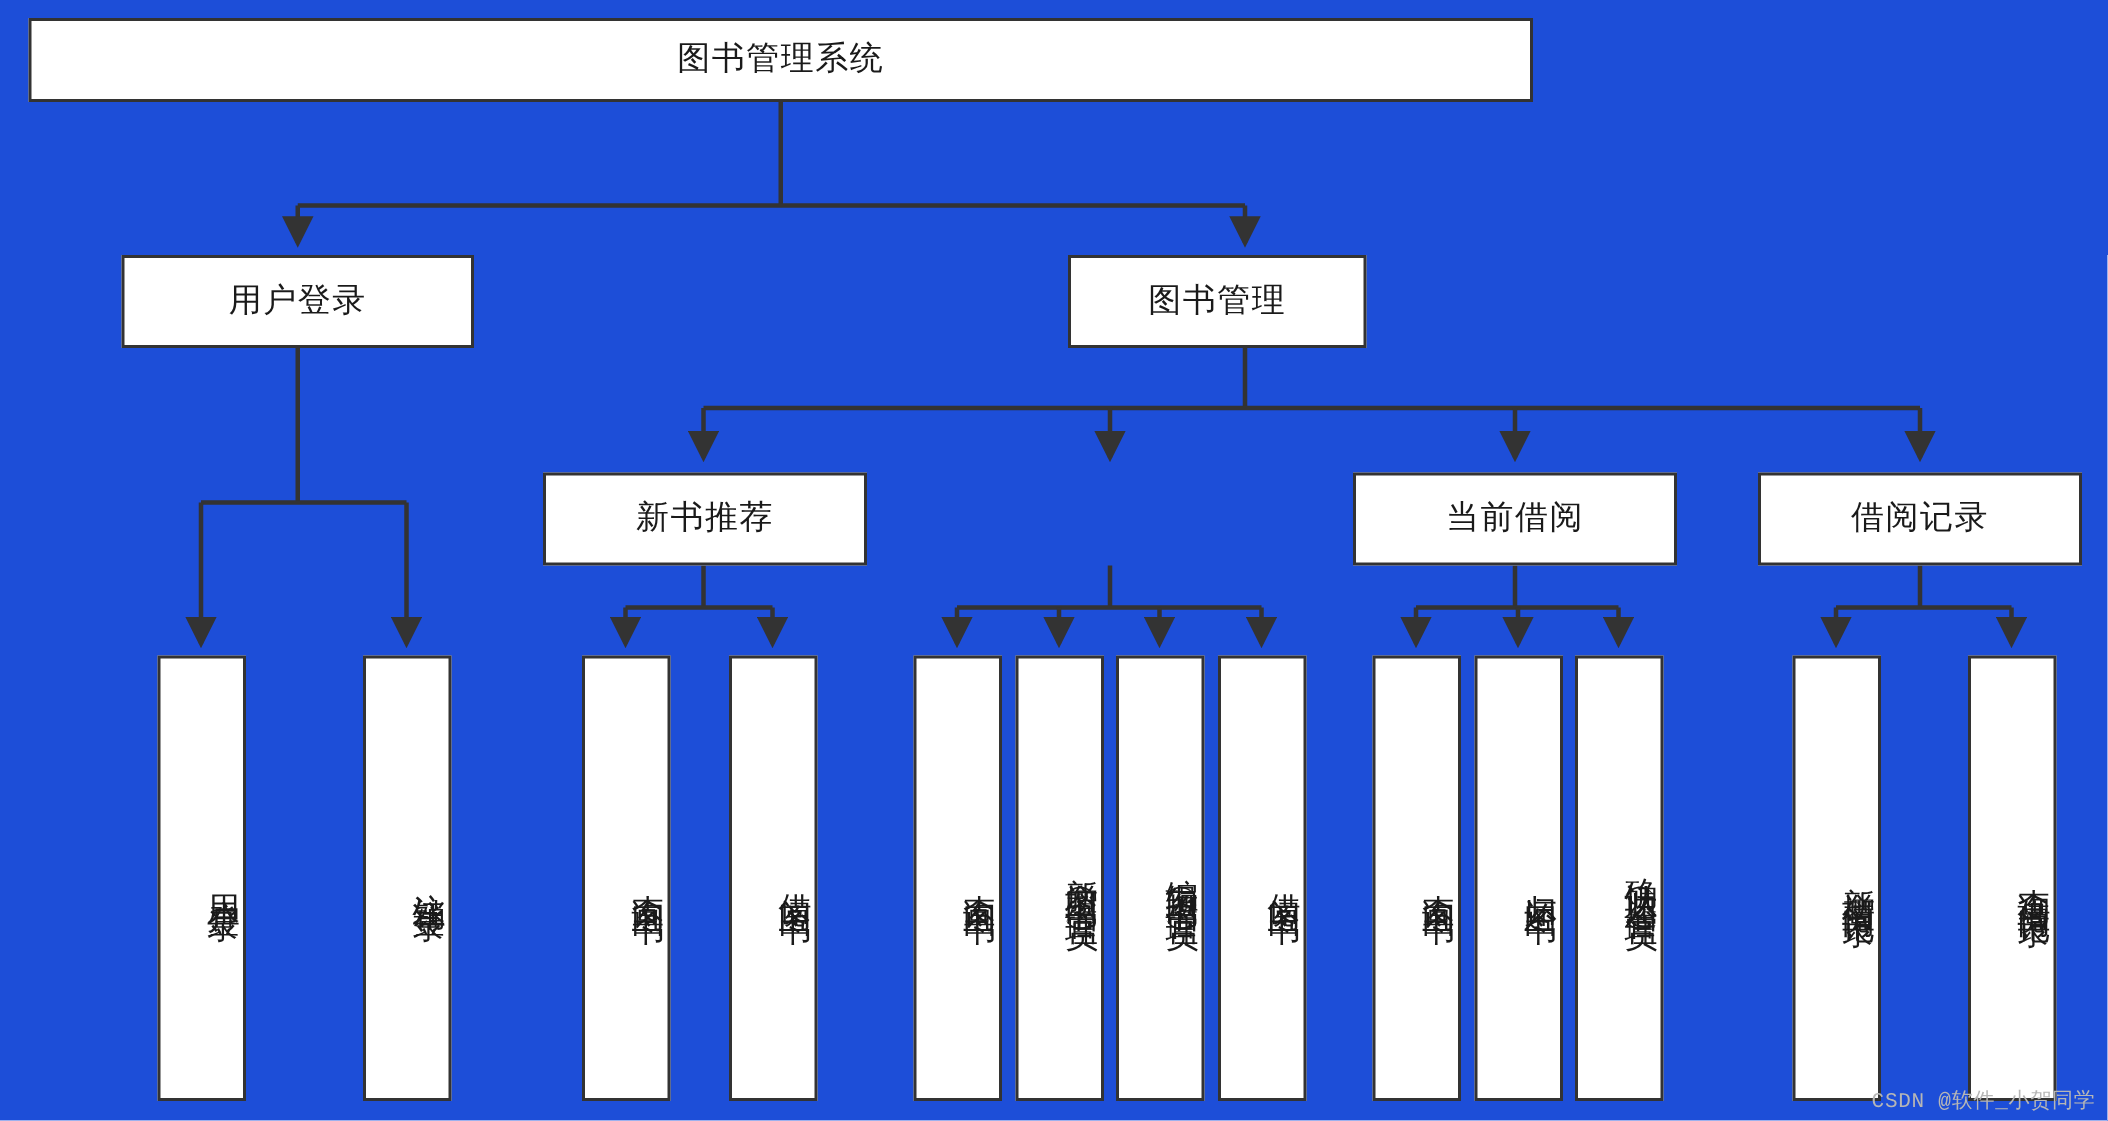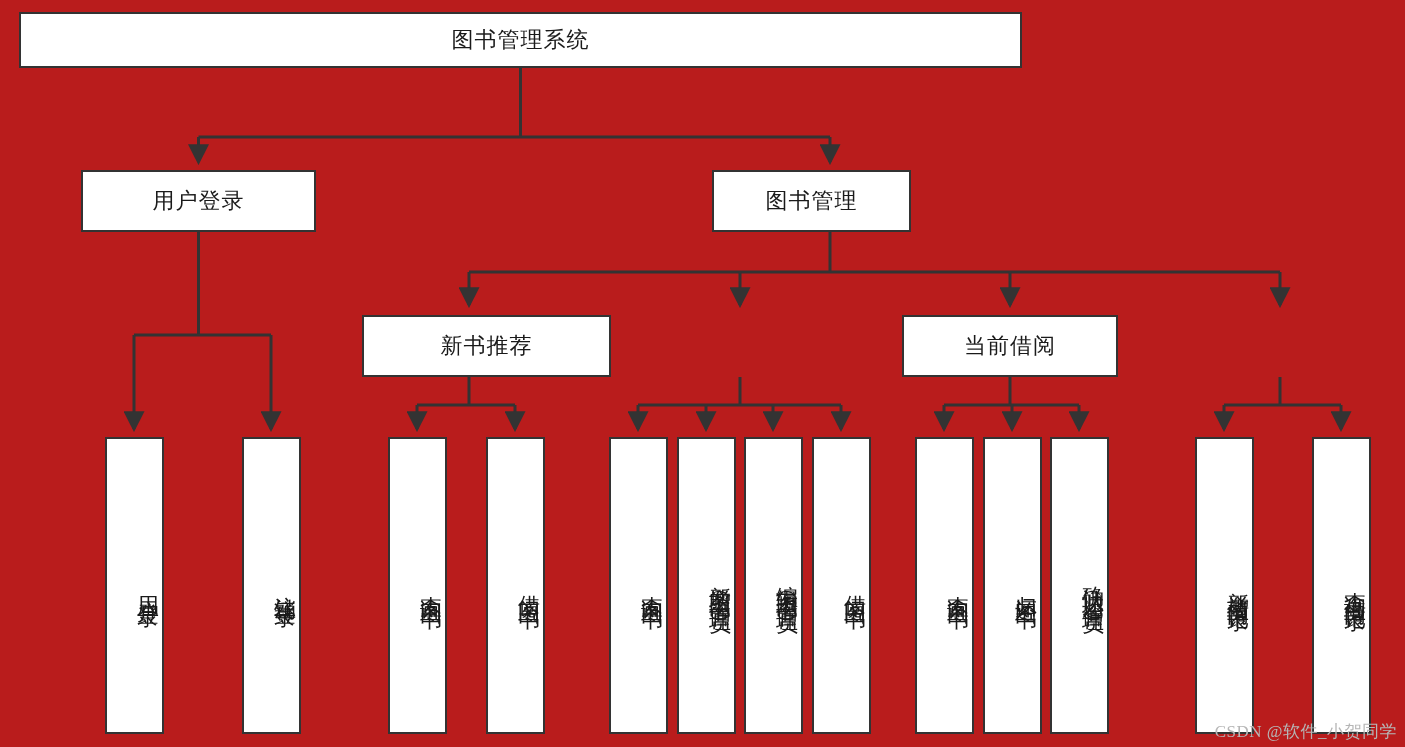--- a/index.html
+++ b/index.html
@@ -8,21 +8,21 @@
     padding: 0;
     background: #ffffff;
   }
   body {
     font-family: "DejaVu Sans", "Liberation Sans", sans-serif;
   }
   #canvas {
     position: relative;
     width: 1405px;
     height: 747px;
-    background: #b91c1c;
+    background: #1d4ed8;
     overflow: hidden;
   }
   svg#wires {
     position: absolute;
     left: 0;
     top: 0;
     width: 1405px;
     height: 747px;
     pointer-events: none;
   }
@@ -57,26 +57,26 @@
     display: block;
   }
   .node.vert .label {
     writing-mode: vertical-rl;
     text-orientation: upright;
   }
   #watermark {
     position: absolute;
     right: 8px;
     bottom: 4px;
-    font-size: 17px;
+    font-size: 14px;
     color: #b6b6b6;
     letter-spacing: 0.5px;
     z-index: 3;
     white-space: nowrap;
-    font-family: Liberation Serif, serif;
+    font-family: Liberation Mono, monospace;
   }
 </style>
 </head>
 <body>
 
 <div id="canvas">
 
   <svg id="wires" viewBox="0 0 1405 747" xmlns="http://www.w3.org/2000/svg">
     <defs>
       <marker id="arrow" viewBox="0 0 10 10" refX="8.5" refY="5" markerWidth="7" markerHeight="7" orient="auto-start-reverse">
@@ -131,25 +131,28 @@
     <span class="label">图书管理系统</span>
   </div>
 
   <div class="node horiz" style="left:81px; top:170px; width:235px; height:62px;">
     <span class="label">用户登录</span>
   </div>
   <div class="node horiz" style="left:712px; top:170px; width:199px; height:62px;">
     <span class="label">图书管理</span>
   </div>
 
-  <div class="node horiz" style="left:362px; top:315px; width:249px; height:62px;">
+  <div class="node horiz" style="left:362px; top:315px; width:216px; height:62px;">
     <span class="label">新书推荐</span>
   </div>
   <div class="node horiz" style="left:902px; top:315px; width:216px; height:62px;">
     <span class="label">当前借阅</span>
+  </div>
+  <div class="node horiz" style="left:1172px; top:315px; width:216px; height:62px;">
+    <span class="label">借阅记录</span>
   </div>
 
   <div class="node vert" style="left:105px; top:437px; width:59px; height:297px;">
     <span class="label">用户登录</span>
   </div>
   <div class="node vert" style="left:242px; top:437px; width:59px; height:297px;">
     <span class="label">注销登录</span>
   </div>
 
   <div class="node vert" style="left:388px; top:437px; width:59px; height:297px;">

